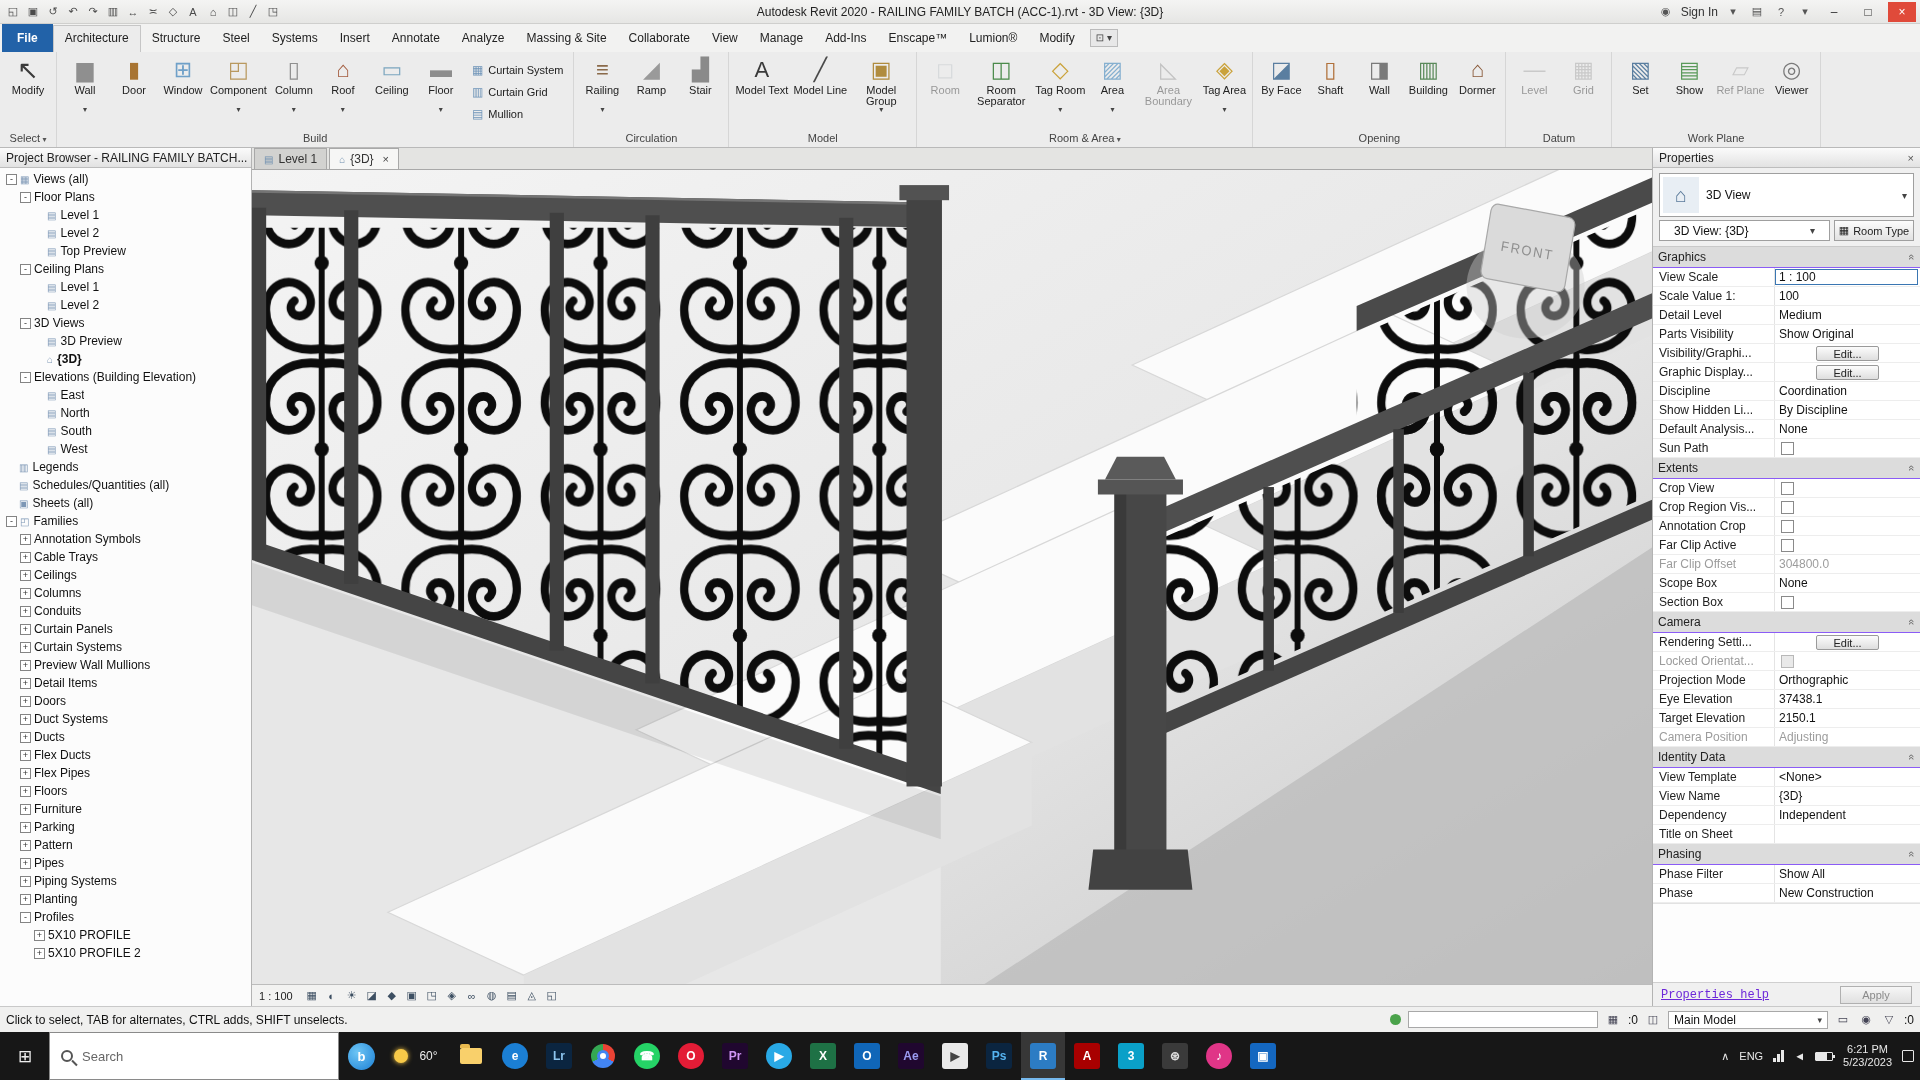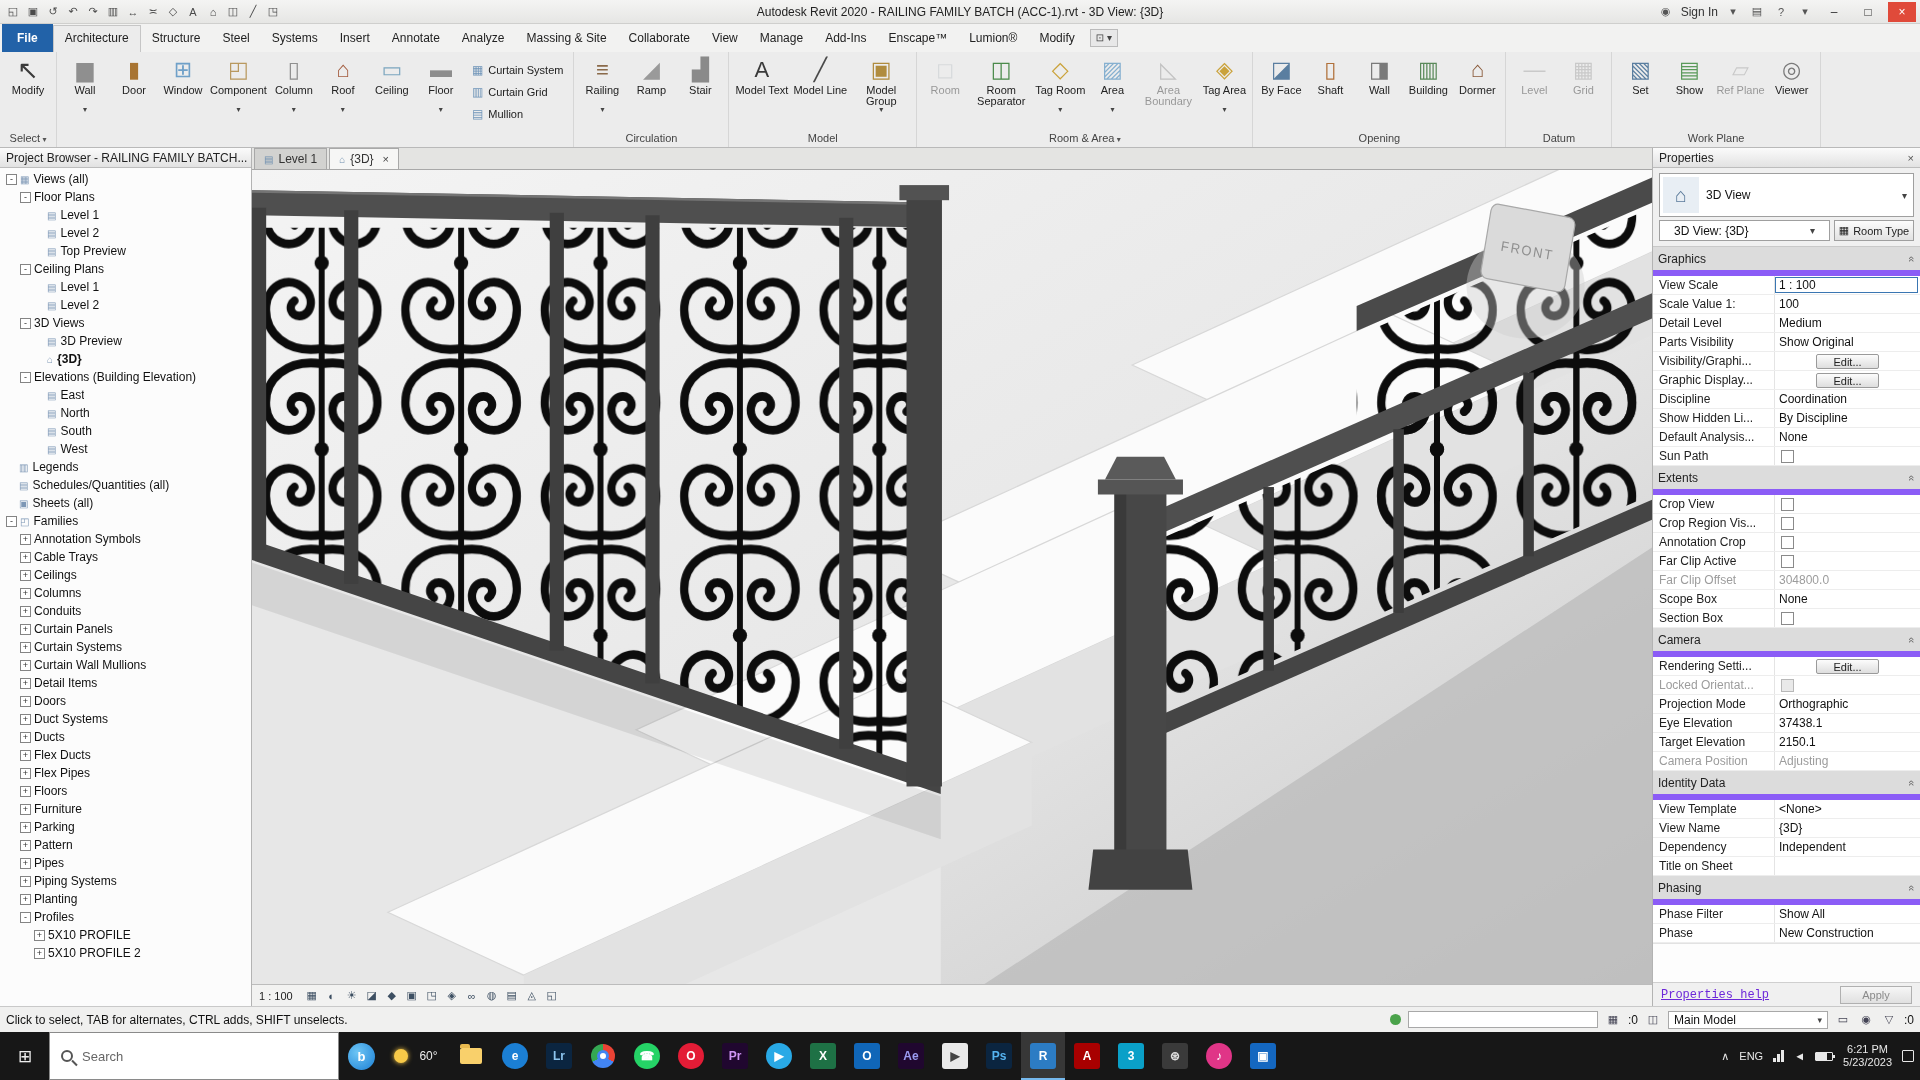--- a/index.html
+++ b/index.html
@@ -69,21 +69,21 @@
   .props { width:268px; background:#f0f0f0; border-left:1px solid #b3b3b3; display:flex; flex-direction:column; flex:0 0 auto; }
   .ptype { margin:5px 6px 3px; height:44px; border:1px solid #9f9f9f; background:#fff; display:flex; align-items:center; }
   .ptype-ic { width:36px; height:36px; margin:3px; background:#e8eef4; display:flex; align-items:center; justify-content:center; font-size:20px; color:#5a7a9a; }
   .ptype-lb { font-size:12px; color:#111; padding-left:4px; }
   .ptype-dd { margin-left:auto; padding:0 6px; color:#444; font-size:10px; }
   .pselrow { margin:0 6px 5px; display:flex; gap:4px; }
   .psel { flex:1;height:21px; border:1px solid #9f9f9f; background:#fff; display:flex; align-items:center; font-size:12px; padding:0 14px; color:#111; }
   .psel .dd { margin-left:auto; color:#444; font-size:10px; }
   .petype { width:80px; height:21px; border:1px solid #9f9f9f; background:linear-gradient(#fcfcfc,#e2e2e2); display:flex; align-items:center; justify-content:center; font-size:11px; gap:4px; color:#222; }
   .pgrid { border-top:1px solid #c9c9c9; }
-  .psec { height:29px; background:#dcdcdc; border-bottom:6px solid #8b5cf6; display:flex; align-items:center; padding:0 5px; font-size:12px; color:#222; }
+  .psec { height:21px; background:#dcdcdc; border-bottom:1px solid #8b5cf6; display:flex; align-items:center; padding:0 5px; font-size:12px; color:#222; }
   .pchev { margin-left:auto; transform:rotate(90deg); font-size:11px; color:#666; }
   .prow { display:grid; grid-template-columns:122px 1fr; height:19px; background:#fff; border-bottom:1px solid #ededed; font-size:12px; }
   .plab { padding-left:6px; display:flex; align-items:center; color:#222; border-right:1px solid #e4e4e4; overflow:hidden; white-space:nowrap; }
   .pval { display:flex; align-items:center; padding:0 4px; overflow:hidden; white-space:nowrap; color:#111; }
   .pval.focus { border:1px solid #3a76b2; margin:1px 2px 1px 0; padding:0 3px; }
   .ebtn { margin:0 auto; padding:0 16px; height:15px; line-height:14px; font-size:11px; border:1px solid #9a9a9a; background:linear-gradient(#fcfcfc,#dedede); border-radius:2px; color:#222; }
   .pchk { width:13px; height:13px; border:1px solid #8a8a8a; background:#fff; margin-left:2px; }
   .prow.dis .plab, .prow.dis .pval { color:#9c9c9c; }
   .prow.dis .pchk { background:#e9e9e9; border-color:#b8b8b8; }
   .pfill { flex:1; background:#fdfdfd; border-top:1px solid #e2e2e2; }
@@ -240,20 +240,21 @@
               <div class="srow">
                 <span class="sic" style="color: rgb(111, 148, 184);">▥</span>
                 <span class="slb">Curtain Grid</span>
               </div>
               <div class="srow">
                 <span class="sic" style="color: rgb(111, 148, 184);">▤</span>
                 <span class="slb">Mullion</span>
               </div>
             </div>
           </div>
+          <div class="plabel"><span>Build</span></div>
         </div>
         <div class="rpanel">
           <div class="rtools">
             <div class="tbtn">
               <div class="tic" style="color: rgb(138, 106, 74);">≡</div>
               <div class="tlb">Railing</div>
               <div class="tarrow">▾</div>
             </div>
             <div class="tbtn">
               <div class="tic" style="color: rgb(154, 154, 154);">◢</div>
@@ -491,21 +492,21 @@
           <div class="trow" style="padding-left: 20px;">
             <span class="exp">+</span>
             <span class="tlab">Curtain Panels</span>
           </div>
           <div class="trow" style="padding-left: 20px;">
             <span class="exp">+</span>
             <span class="tlab">Curtain Systems</span>
           </div>
           <div class="trow" style="padding-left: 20px;">
             <span class="exp">+</span>
-            <span class="tlab">Curtain Wall Mullions</span>
+            <span class="tlab">Preview Wall Mullions</span>
           </div>
           <div class="trow" style="padding-left: 20px;">
             <span class="exp">+</span>
             <span class="tlab">Detail Items</span>
           </div>
           <div class="trow" style="padding-left: 20px;">
             <span class="exp">+</span>
             <span class="tlab">Doors</span>
           </div>
           <div class="trow" style="padding-left: 20px;">

